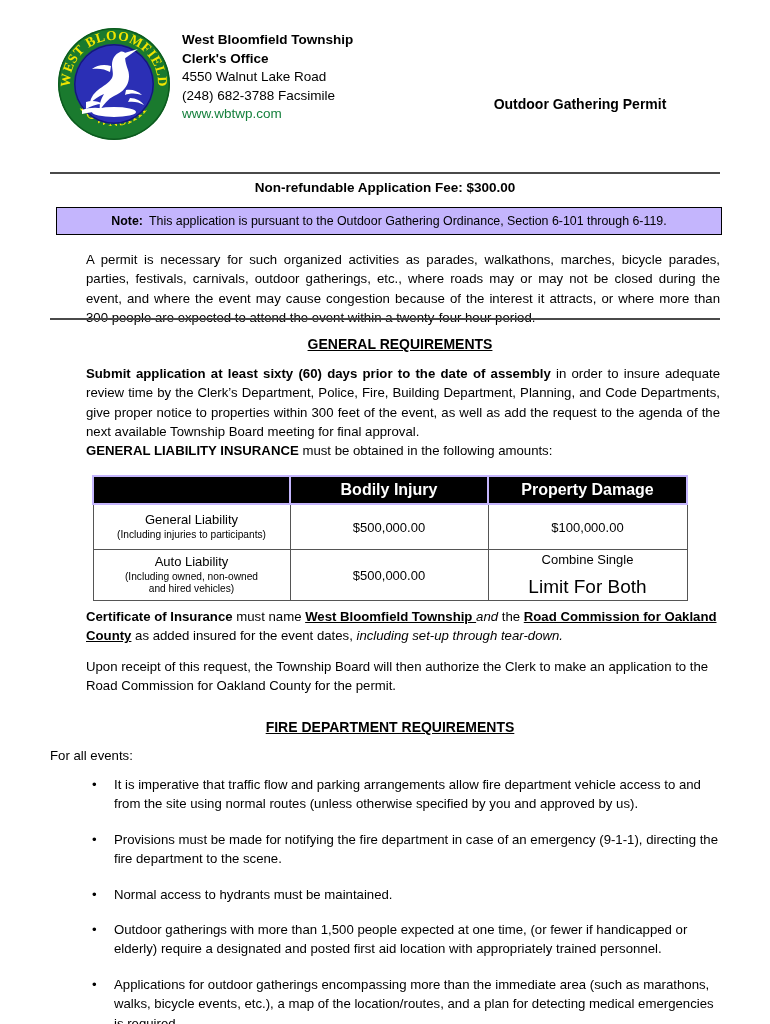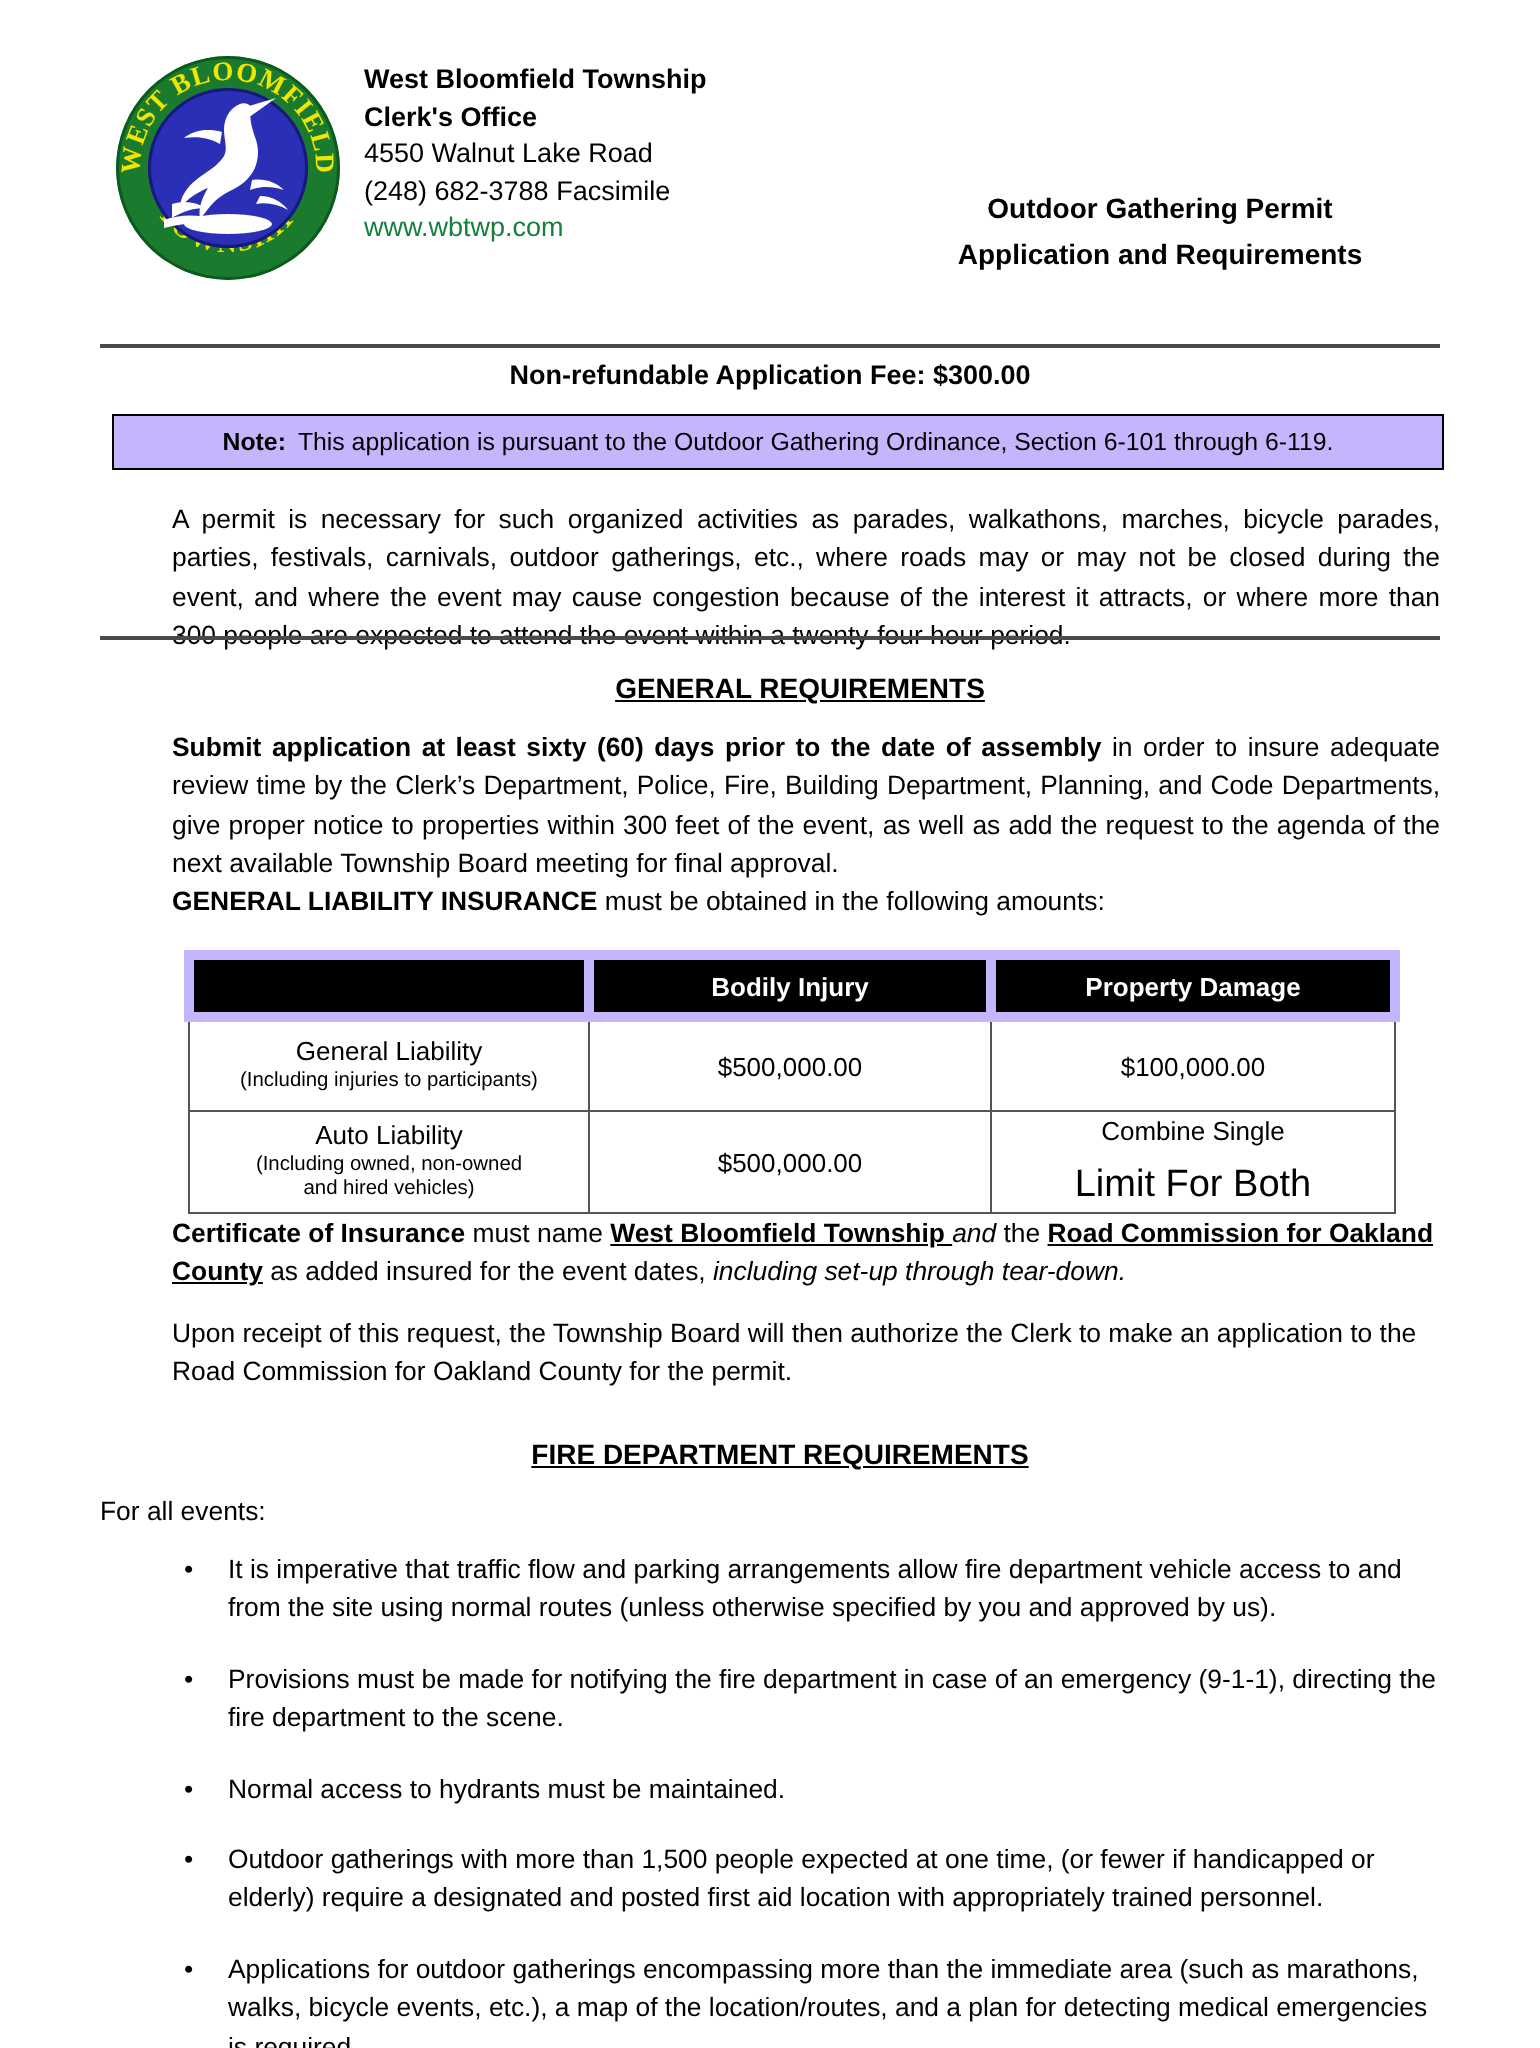--- a/index.html
+++ b/index.html
@@ -191,22 +191,22 @@
     border: 1px solid #555555;
     text-align: center;
     vertical-align: middle;
     padding: 0;
   }
   .ins-table thead th {
     background: #000000;
     color: #ffffff;
     font-weight: bold;
     height: 26px;
-    font-size: 13px;
-    border: 5px solid #c4b5fd;
+    font-size: 16px;
+    border: 2px solid #c4b5fd;
   }
   .ins-table thead th.blank-head { background: #000000; }
   .ins-table td.row-label {
     height: 44px;
     line-height: 1.25;
   }
   .ins-table td.row-label .main { font-size: 13px; margin-top: 38px; }
   .ins-table td.row-label .sub { font-size: 10.2px; display: block; }
   .ins-table td.amount { font-size: 13px; }
   .ins-table td.two-line .l1 { display: block; margin-bottom: 9px; font-size: 13px; }
@@ -277,21 +277,20 @@
     <div class="org-block">
       <div class="org-line bold">West Bloomfield Township</div>
       <div class="org-line bold">Clerk's Office</div>
       <div class="org-line">4550 Walnut Lake Road</div>
       <div class="org-line">(248) 682-3788 Facsimile</div>
       <div class="org-line link">www.wbtwp.com</div>
     </div>
 
     <div class="doc-title">
       <div>Outdoor Gathering Permit</div>
-      <div>Application and Requirements</div>
     </div>
   </div>
 
   <div class="hrule r1"></div>
 
   <div class="fee-line">Non-refundable Application Fee: $300.00</div>
 
   <div class="note-box">
     <span class="note-label">Note:</span>
     <span>This application is pursuant to the Outdoor Gathering Ordinance, Section 6-101 through 6-119.</span>

